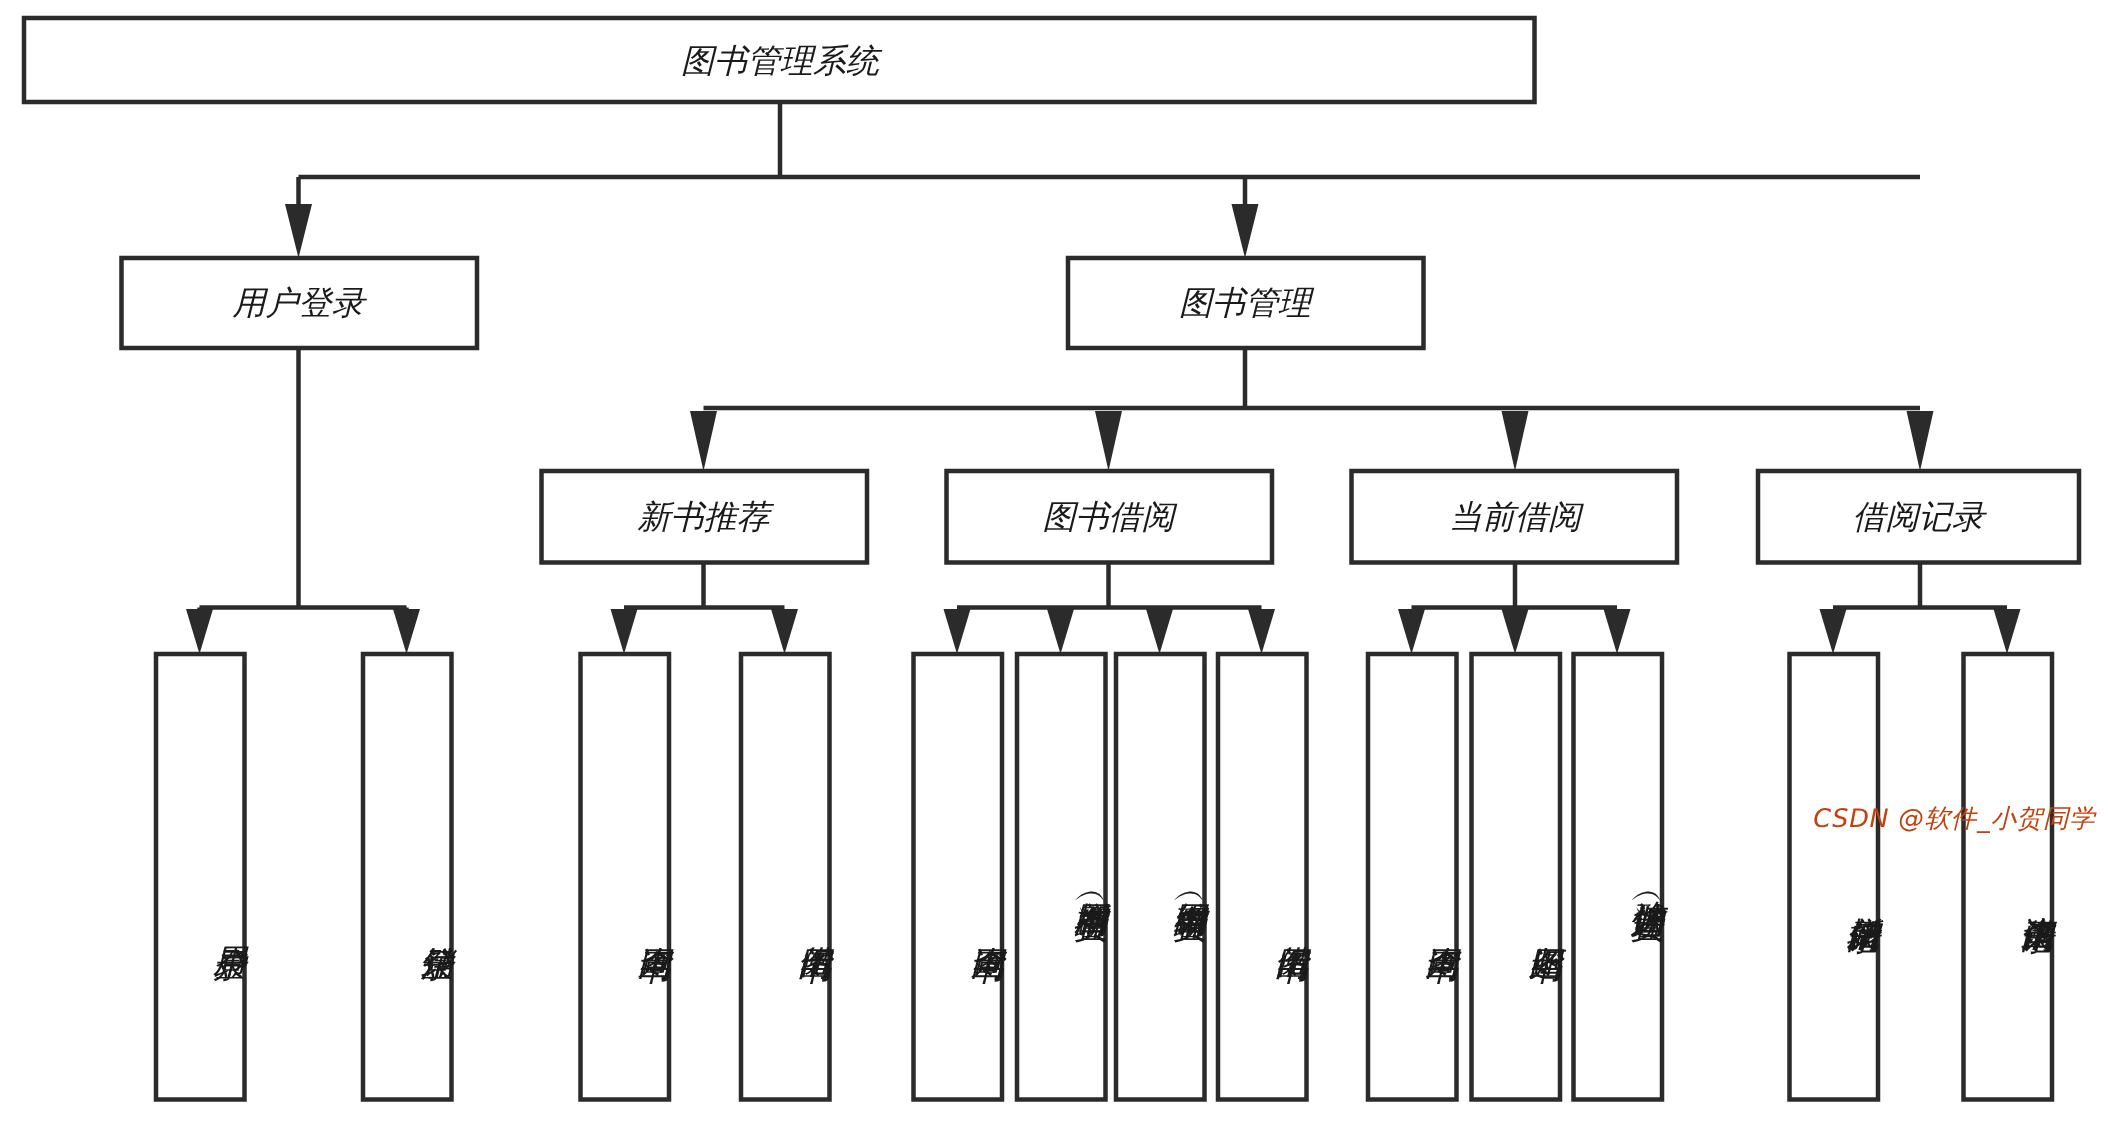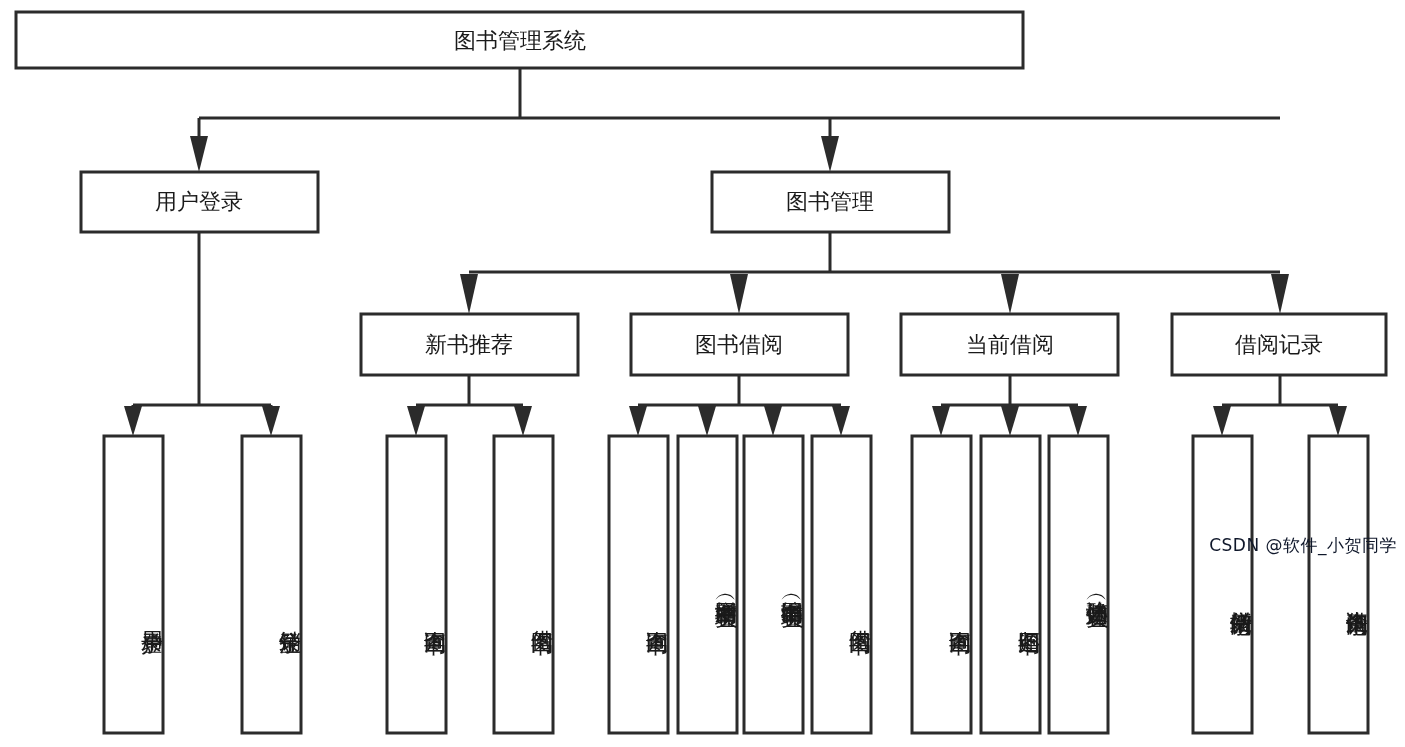--- a/index.html
+++ b/index.html
@@ -11,20 +11,21 @@
     width: 1405px;
     height: 747px;
     overflow: hidden;
     font-family: "DejaVu Sans", "Liberation Sans", sans-serif;
   }
   #diagram-root {
     position: relative;
     width: 1405px;
     height: 562px;
     background: #ffffff;
+    font-style: italic;
   }
   svg.flow {
     position: absolute;
     inset: 0;
     width: 1405px;
     height: 747px;
     display: block;
   }
   .node-box {
     fill: #ffffff;
@@ -62,21 +63,21 @@
     justify-content: center;
     white-space: nowrap;
     pointer-events: none;
   }
   .watermark {
     position: absolute;
     right: 8px;
     bottom: 5px;
     font-family: "DejaVu Sans", "Liberation Sans", sans-serif;
     font-size: 17px;
-    color: #0f172a;
+    color: #c2410c;
     white-space: nowrap;
     letter-spacing: 0.5px;
   }
 </style>
 </head>
 <body>
 
 <div id="diagram-root">
 
   <svg class="flow" viewBox="0 0 1405 747" xmlns="http://www.w3.org/2000/svg">

